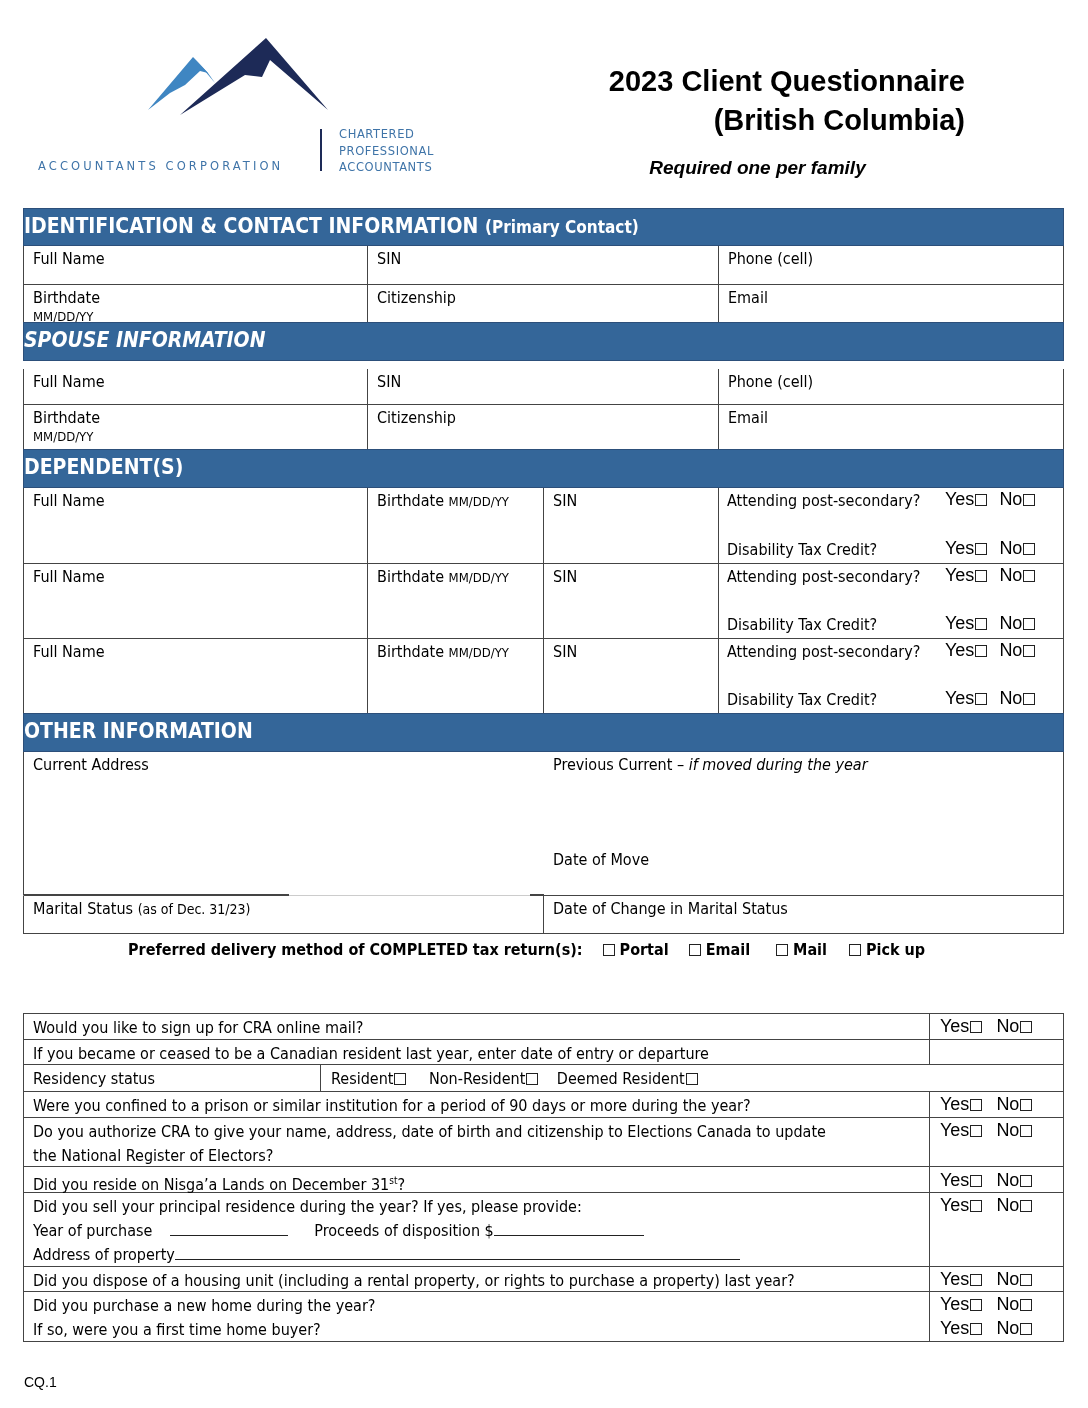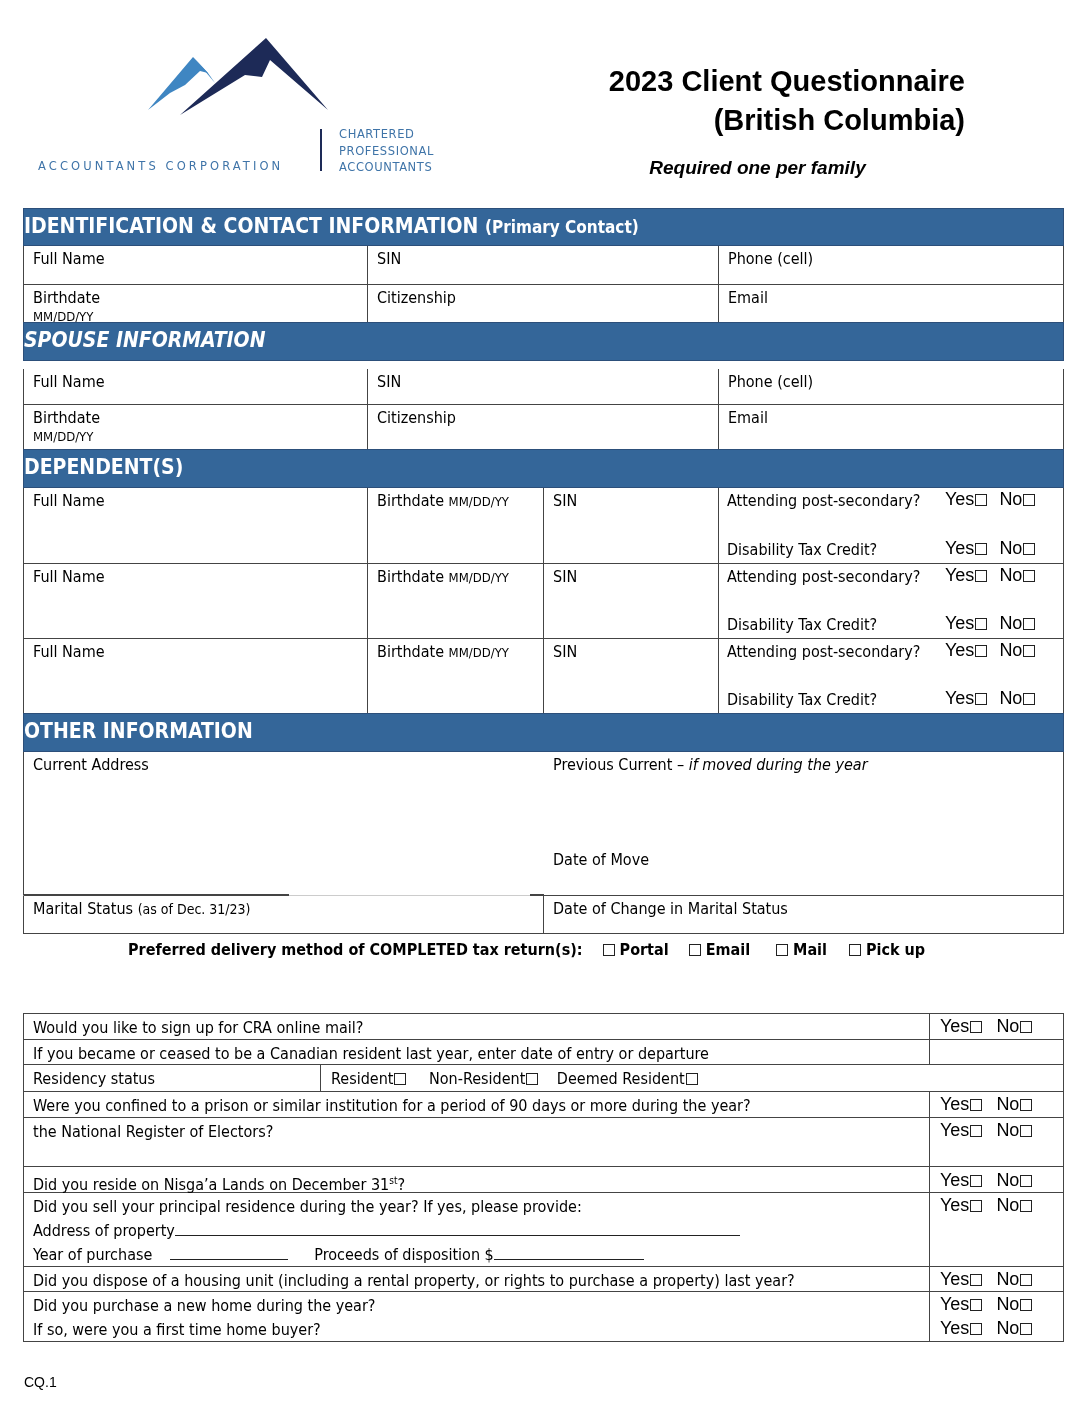--- a/index.html
+++ b/index.html
@@ -162,33 +162,34 @@
       <span style="margin-left:18px;"><span>Non-Resident</span><span class="box"></span></span>
       <span style="margin-left:14px;"><span>Deemed Resident</span><span class="box"></span></span>
     </div>
   </div>
   <div class="q" style="top:1092px;height:26px;">
     <div class="txt">Were you confined to a prison or similar institution for a period of 90 days or more during the year?</div>
     <div class="ans"><span><span>Yes</span><span class="box"></span></span><span class="no"><span>No</span><span class="box"></span></span></div>
   </div>
   <div class="q" style="top:1118px;height:49px;">
     <div class="txt">
+        <div>Do you authorize CRA to give your name, address, date of birth and citizenship to Elections Canada to update</div>
         <div>the National Register of Electors?</div>
       </div>
     <div class="ans"><span><span>Yes</span><span class="box"></span></span><span class="no"><span>No</span><span class="box"></span></span></div>
   </div>
   <div class="q" style="top:1167px;height:26px;">
     <div class="txt"><span>Did you reside on Nisga’a Lands on December 31</span><sup style="font-size:10px;">st</sup><span>?</span></div>
     <div class="ans" style="line-height:26px;"><span><span>Yes</span><span class="box"></span></span><span class="no"><span>No</span><span class="box"></span></span></div>
   </div>
   <div class="q" style="top:1193px;height:74px;">
     <div class="txt">
       <div>Did you sell your principal residence during the year?  If yes, please provide:</div>
+      <div style="white-space:nowrap;"><span>Year of purchase</span><span style="display:inline-block;width:118px;margin-left:18px;border-bottom:1.3px solid #222;height:14px;"></span><span style="margin-left:26px;">Proceeds of disposition $</span><span style="display:inline-block;width:150px;border-bottom:1.3px solid #222;height:14px;"></span></div>
       <div style="white-space:nowrap;"><span>Address of property</span><span style="display:inline-block;width:565px;border-bottom:1.3px solid #222;height:14px;"></span></div>
-      <div style="white-space:nowrap;"><span>Year of purchase</span><span style="display:inline-block;width:118px;margin-left:18px;border-bottom:1.3px solid #222;height:14px;"></span><span style="margin-left:26px;">Proceeds of disposition $</span><span style="display:inline-block;width:150px;border-bottom:1.3px solid #222;height:14px;"></span></div>
     </div>
     <div class="ans"><span><span>Yes</span><span class="box"></span></span><span class="no"><span>No</span><span class="box"></span></span></div>
   </div>
   <div class="q" style="top:1267px;height:25px;">
     <div class="txt">Did you dispose of a housing unit (including a rental property, or rights to purchase a property) last year?</div>
     <div class="ans" style="line-height:25px;"><span><span>Yes</span><span class="box"></span></span><span class="no"><span>No</span><span class="box"></span></span></div>
   </div>
   <div class="q" style="top:1292px;height:50px;">
     <div class="txt">
         <div>Did you purchase a new home during the year?</div>

